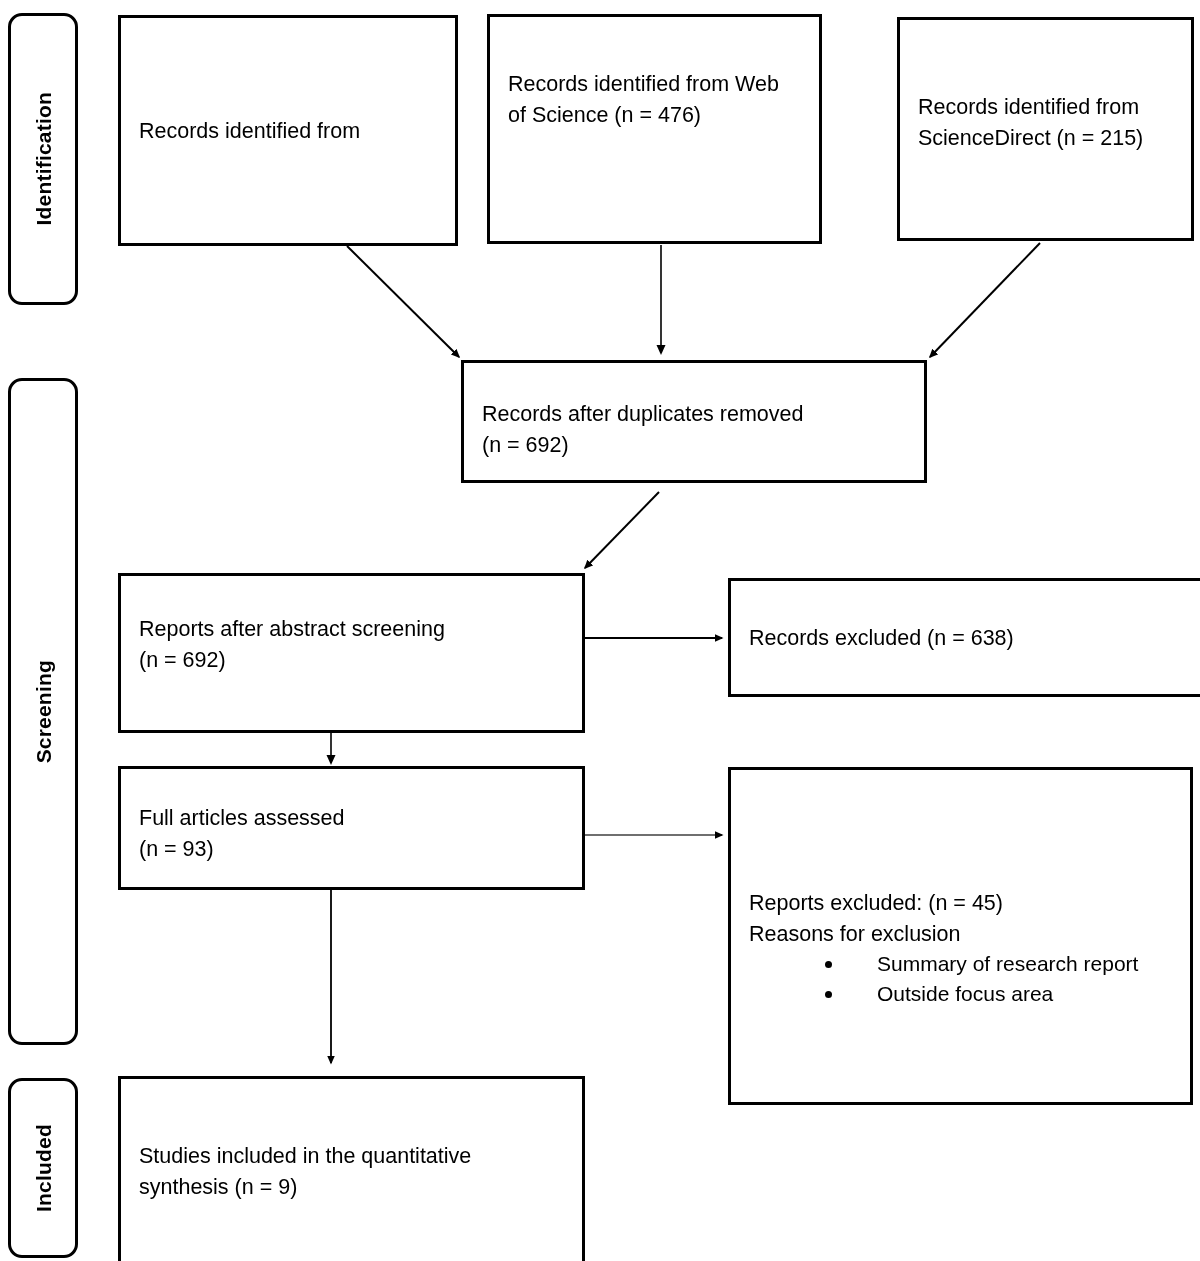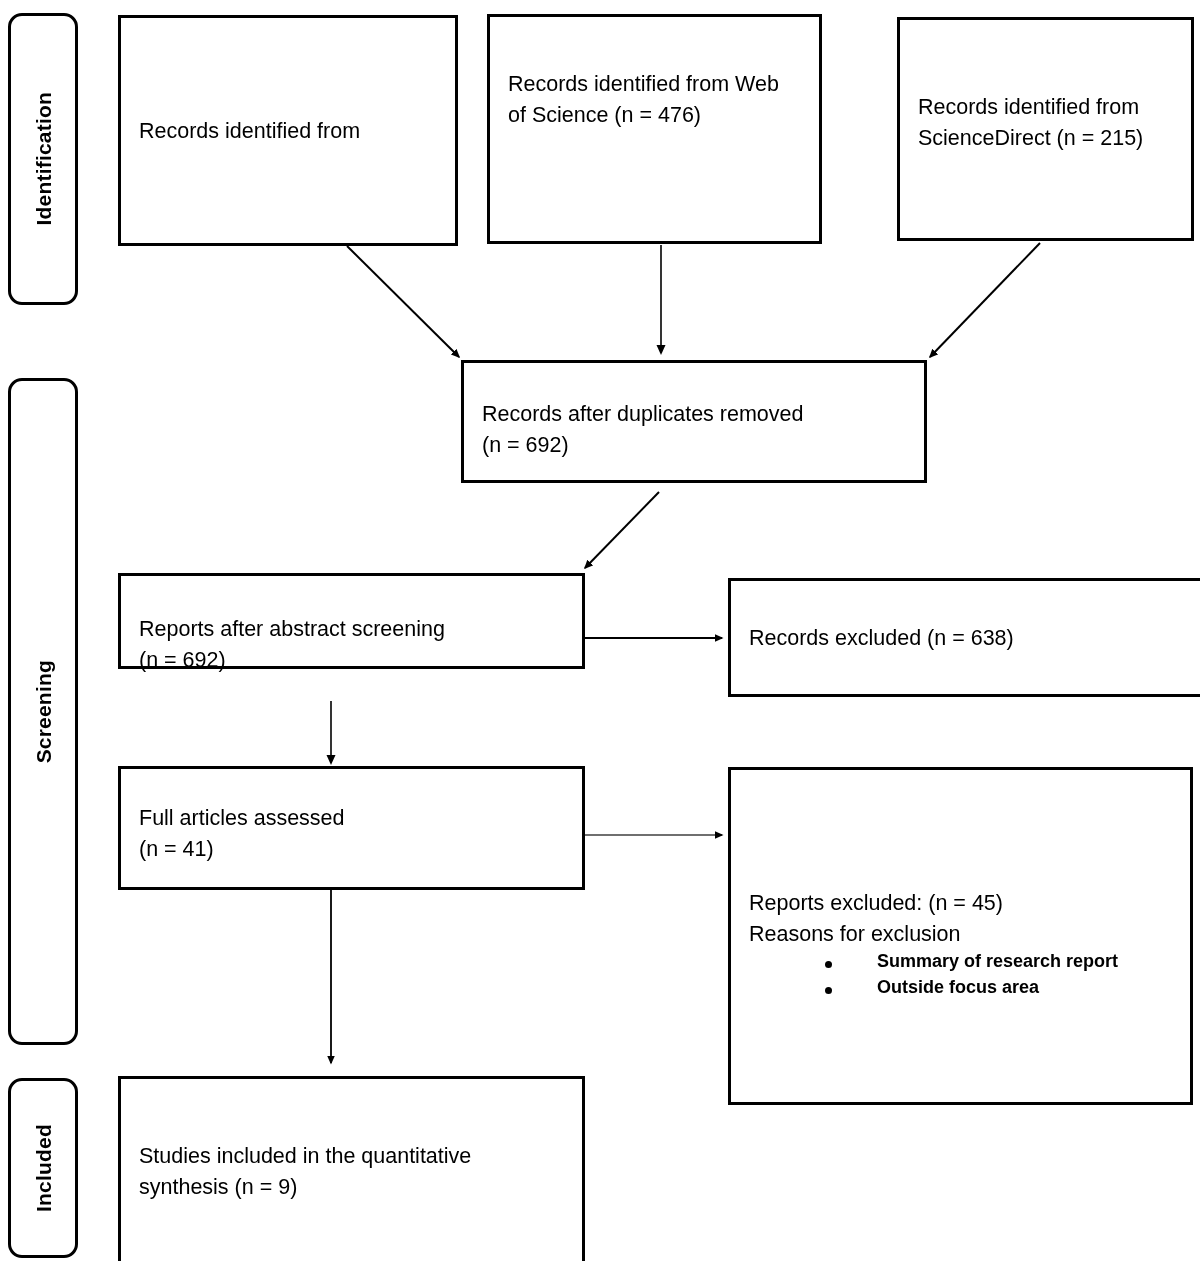--- a/index.html
+++ b/index.html
@@ -64,24 +64,23 @@
   }
   .txt .ln { display: block; }
   
   ul.reasons {
     margin: 0;
     padding: 0 0 0 70px;
     list-style: none;
   }
   ul.reasons li {
     position: relative;
-    font-size: 18px;
+    font-size: 21px;
     line-height: 1.42;
     padding-left: 58px;
-    font-weight: bold;
   }
   ul.reasons li::before {
     content: "";
     position: absolute;
     left: 6px;
     top: 12px;
     width: 7px;
     height: 7px;
     border-radius: 50%;
     background: #000000;
@@ -160,37 +159,37 @@
     </div>
   </div>
 
   <div class="box" style="left:461px; top:360px; width:466px; height:123px;">
     <div class="txt" style="top:36px;">
       <span class="ln">Records after duplicates removed</span>
       <span class="ln">(n = 692)</span>
     </div>
   </div>
 
-  <div class="box" style="left:118px; top:573px; width:467px; height:96px;">
+  <div class="box" style="left:118px; top:573px; width:467px; height:160px;">
     <div class="txt" style="top:38px;">
       <span class="ln">Reports after abstract screening</span>
       <span class="ln">(n = 692)</span>
     </div>
   </div>
 
   <div class="box v-center" style="left:728px; top:578px; width:534px; height:119px;">
     <div class="txt">
       <span class="ln">Records excluded (n = 638)</span>
     </div>
   </div>
 
   <div class="box" style="left:118px; top:766px; width:467px; height:124px;">
     <div class="txt" style="top:34px;">
       <span class="ln">Full articles assessed</span>
-      <span class="ln">(n = 41)</span>
+      <span class="ln">(n = 93)</span>
     </div>
   </div>
 
   <div class="box" style="left:728px; top:767px; width:465px; height:338px;">
     <div class="txt" style="top:118px;">
       <span class="ln">Reports excluded: (n = 45)</span>
       <span class="ln">Reasons for exclusion</span>
       <ul class="reasons">
         <li>Summary of research report</li>
         <li>Outside focus area</li>

